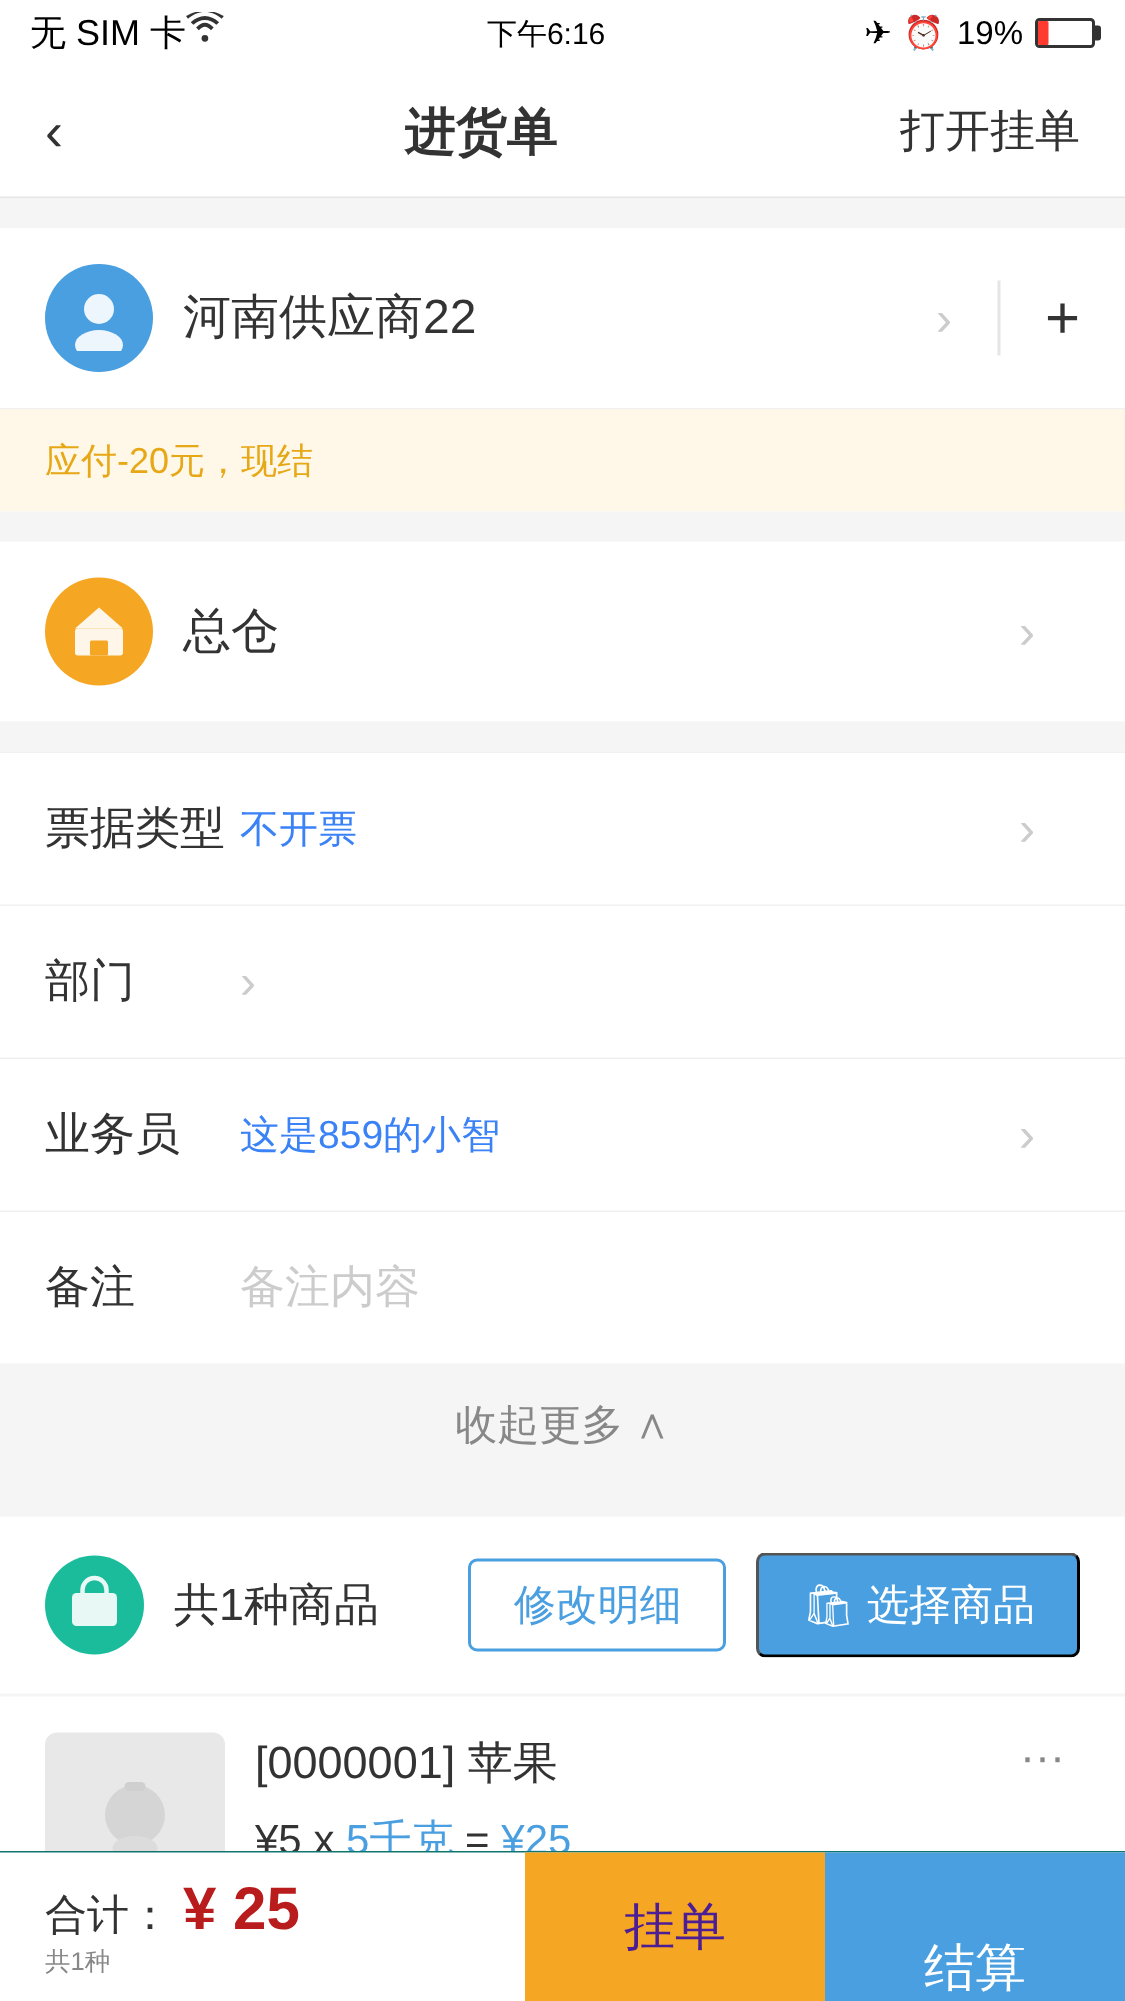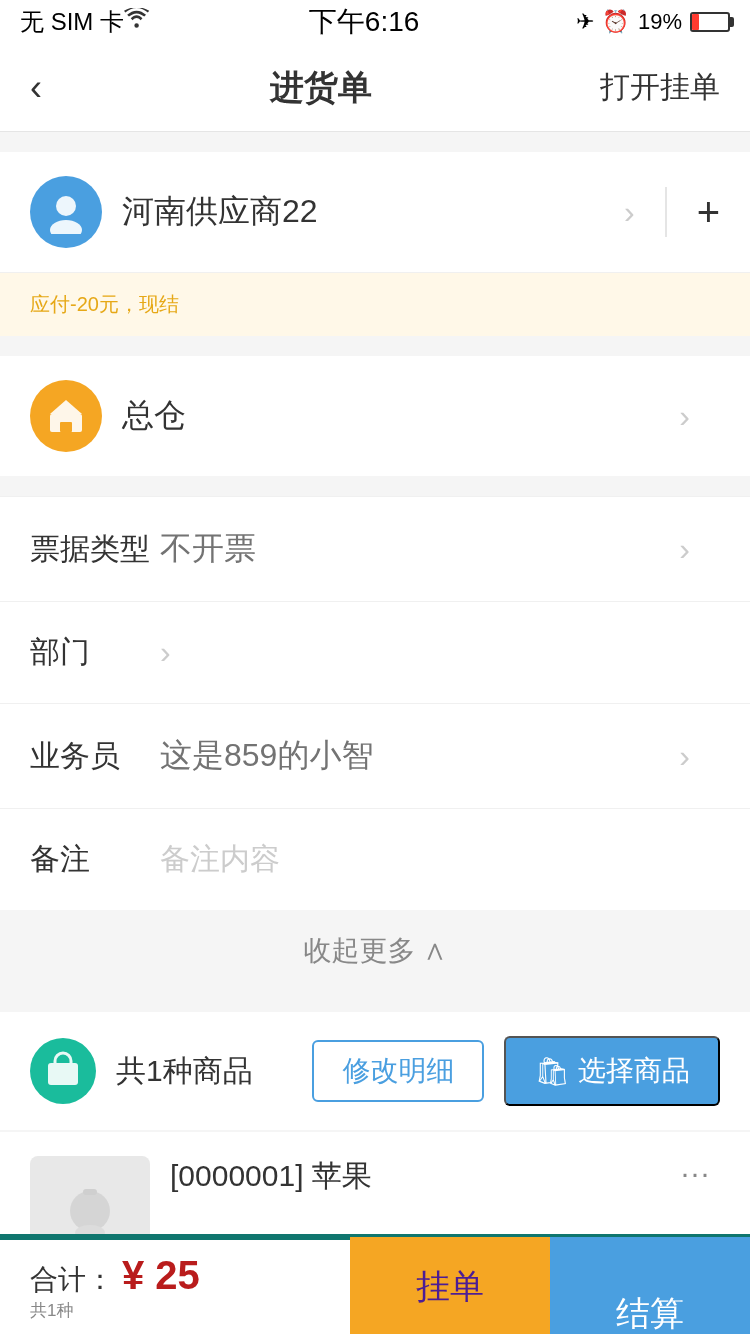--- a/index.html
+++ b/index.html
@@ -19,21 +19,21 @@
       height: 44px;
       background: #fff;
       display: flex;
       align-items: center;
       justify-content: space-between;
       padding: 0 20px;
       font-size: 24px;
       color: #000;
     }
     .status-left { display: flex; align-items: center; gap: 0; }
-    .status-center { font-size: 28px; font-weight: 500; }
+    .status-center { font-size: 20px; font-weight: 500; }
     .status-right { display: flex; align-items: center; gap: 8px; font-size: 22px; }
     .battery-icon {
       width: 40px; height: 20px;
       border: 2px solid #333;
       border-radius: 3px;
       position: relative;
       display: inline-flex;
       align-items: center;
     }
     .battery-icon::after {
@@ -120,21 +120,21 @@
     .plus-btn {
       font-size: 40px;
       color: #333;
       font-weight: 300;
     }
 
     
     .notice-bar {
       background: #fff8e8;
       padding: 18px 30px;
-      font-size: 20px;
+      font-size: 24px;
       color: #e6a817;
     }
 
     
     .warehouse-row {
       display: flex;
       align-items: center;
       padding: 24px 30px;
       background: #fff;
     }
@@ -162,22 +162,22 @@
       min-height: 98px;
     }
     .form-label {
       width: 130px;
       font-size: 30px;
       color: #333;
       flex-shrink: 0;
     }
     .form-value {
       flex: 1;
-      font-size: 32px;
-      color: #737373;
+      font-size: 26px;
+      color: #3b82f6;
     }
     .form-placeholder {
       flex: 1;
       font-size: 30px;
       color: #ccc;
     }
 
     
     .collapse-row {
       background: #f5f5f5;
@@ -271,21 +271,21 @@
     
     .footer {
       position: fixed;
       bottom: 0;
       left: 0;
       width: 750px;
       height: 100px;
       background: #fff;
       display: flex;
       align-items: center;
-      border-top: 6px solid #0f766e;
+      border-top: 1px solid #0f766e;
     }
     .footer-total {
       flex: 1;
       padding: 0 30px;
     }
     .footer-total-label {
       font-size: 28px;
       color: #333;
     }
     .footer-total-amount {
@@ -433,20 +433,27 @@
       <circle cx="35" cy="30" r="20" fill="#bbb"></circle>
       <ellipse cx="35" cy="52" rx="15" ry="8" fill="#ccc"></ellipse>
       <rect x="28" y="8" width="14" height="6" rx="3" fill="#aaa"></rect>
     </svg>
   </div>
   <div class="product-info">
     <div class="product-title">
       <span>[0000001]</span>
       <span>苹果</span>
     </div>
+    <div class="product-price">
+      <span>¥5</span>
+      <span> x </span>
+      <span class="highlight">5千克</span>
+      <span> = </span>
+      <span class="highlight">¥25</span>
+    </div>
   </div>
   <span class="more-btn">···</span>
 </div>
 
 <div style="height: 110px;"></div>
 
 <div class="footer">
   <div class="footer-total">
     <div style="display:flex; align-items:baseline; gap:8px;">
       <span class="footer-total-label">合计：</span>

